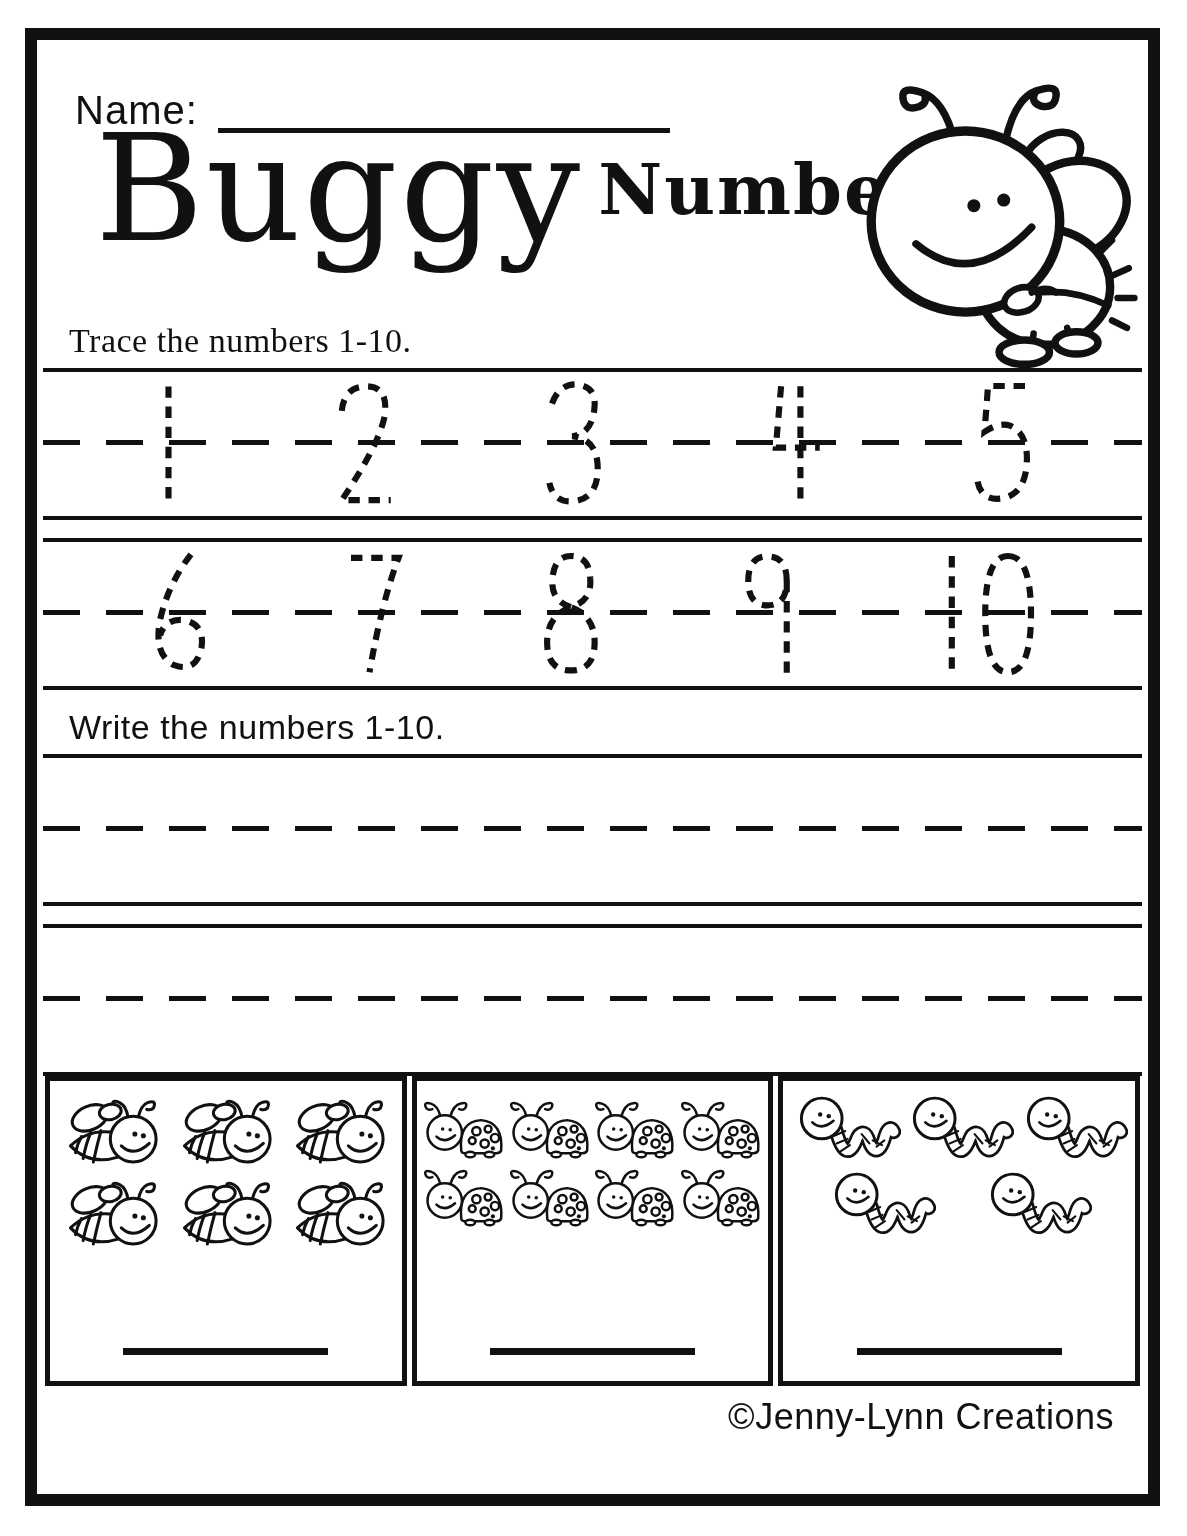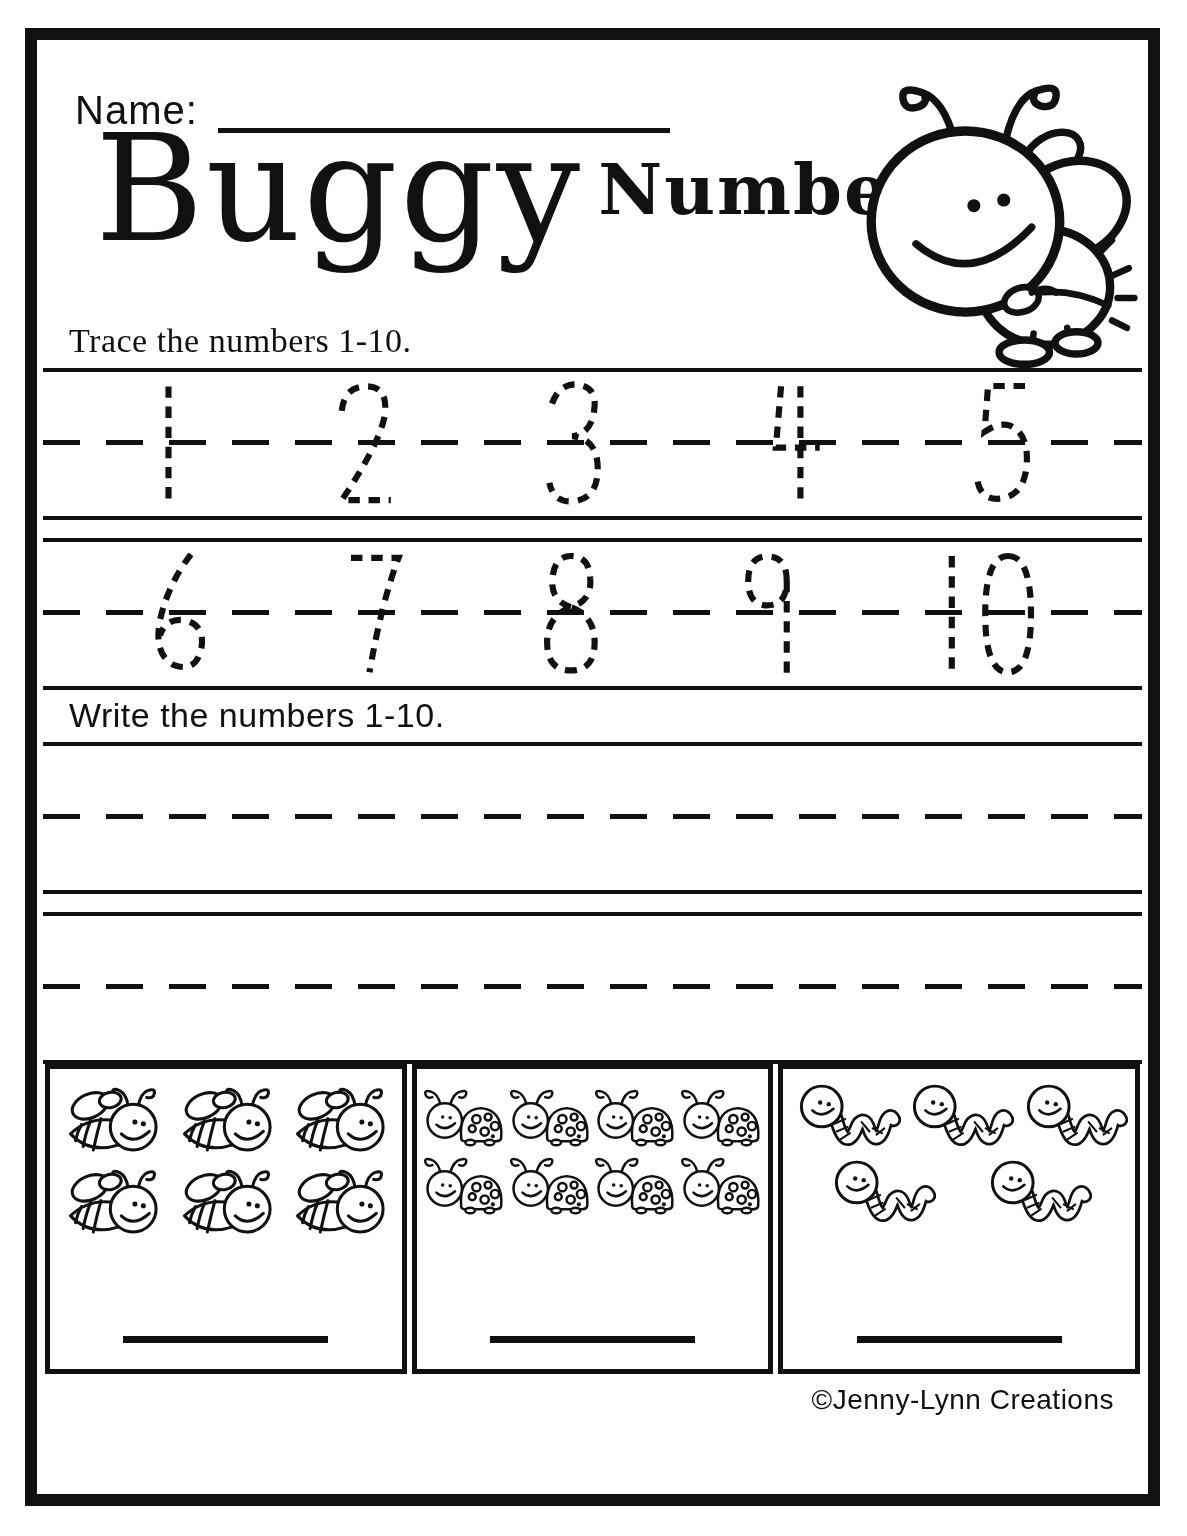--- a/index.html
+++ b/index.html
@@ -18,21 +18,21 @@
   .name-row{position:absolute;left:32px;top:46px;display:flex;align-items:flex-end;gap:20px;}
   .name-label{font-size:40px;letter-spacing:1px;}
   .name-line{width:452px;height:42px;border-bottom:5px solid #111;}
   .title-row{position:absolute;left:52px;top:64px;display:flex;align-items:center;gap:16px;white-space:nowrap;}
   .title-buggy{font-family:"DejaVu Serif",serif;font-size:148px;line-height:1.15;letter-spacing:2px;}
   .title-numbers{font-family:"DejaVu Serif",serif;font-weight:700;font-size:70px;letter-spacing:2px;}
   .mascot{position:absolute;top:2px;right:2px;width:308px;height:332px;}
   
   .instruction{font-size:34px;letter-spacing:0.5px;}
   .trace-instruction{margin:0 0 8px 26px;height:38px;font-family:Liberation Serif, serif;}
-  .write-instruction{margin:6px 0 6px 26px;height:40px;}
+  .write-instruction{margin:18px 0 6px 26px;height:40px;}
   .count-instruction{margin:24px 0 12px 26px;height:40px;}
   
   .guide-row{
     position:relative;height:152px;box-sizing:border-box;
     border-top:4px solid #111;border-bottom:4px solid #111;
   }
   .guide-row + .guide-row{margin-top:18px;}
   .guide-mid{
     position:absolute;left:0;right:0;top:68px;height:5px;
     background:repeating-linear-gradient(90deg,#111 0 37px,transparent 37px 63px);
@@ -49,21 +49,21 @@
     border:5px solid #111;box-sizing:border-box;background:#fff;
     display:flex;flex-direction:column;padding:10px 4px 26px;
   }
   .bug-row{display:flex;justify-content:space-evenly;align-items:center;margin-top:4px;}
   .bug-row.partial{justify-content:center;gap:46px;}
   .bug-bee{width:110px;height:78px;}
   .bug-ladybug{width:84px;height:64px;}
   .bug-worm{width:110px;height:72px;}
   .answer-line{margin-top:auto;align-self:center;width:205px;height:7px;background:#111;}
   
-  .credit{text-align:right;font-size:28px;margin:10px 28px 0 0;letter-spacing:0.5px;}
+  .credit{text-align:right;font-size:36px;margin:10px 28px 0 0;letter-spacing:0.5px;}
   .hidden-defs{position:absolute;width:0;height:0;overflow:hidden;}
 </style>
 </head>
 <body>
 
 <svg class="hidden-defs" aria-hidden="true">
   <symbol id="sym-bee" viewBox="0 0 120 92">
     <g fill="#fff" stroke="#111" stroke-width="3.6" stroke-linecap="round" stroke-linejoin="round">
       <path d="M79,27 Q77,13 69,9 Q60,5 61,11 Q62,18 70,16" fill="none"></path>
       <path d="M91,27 Q94,12 102,9 Q111,6 110,12 Q109,19 101,17" fill="none"></path>

